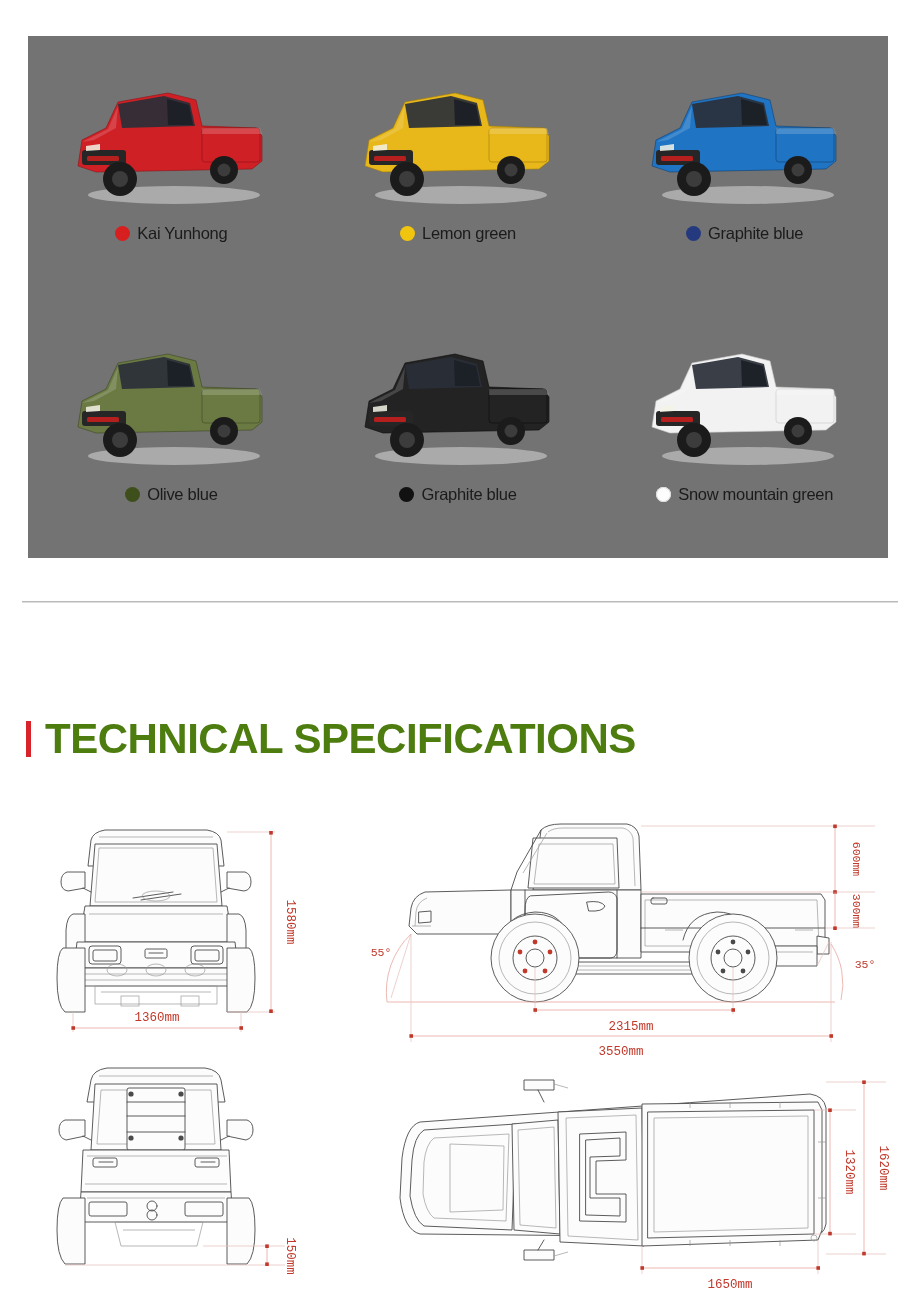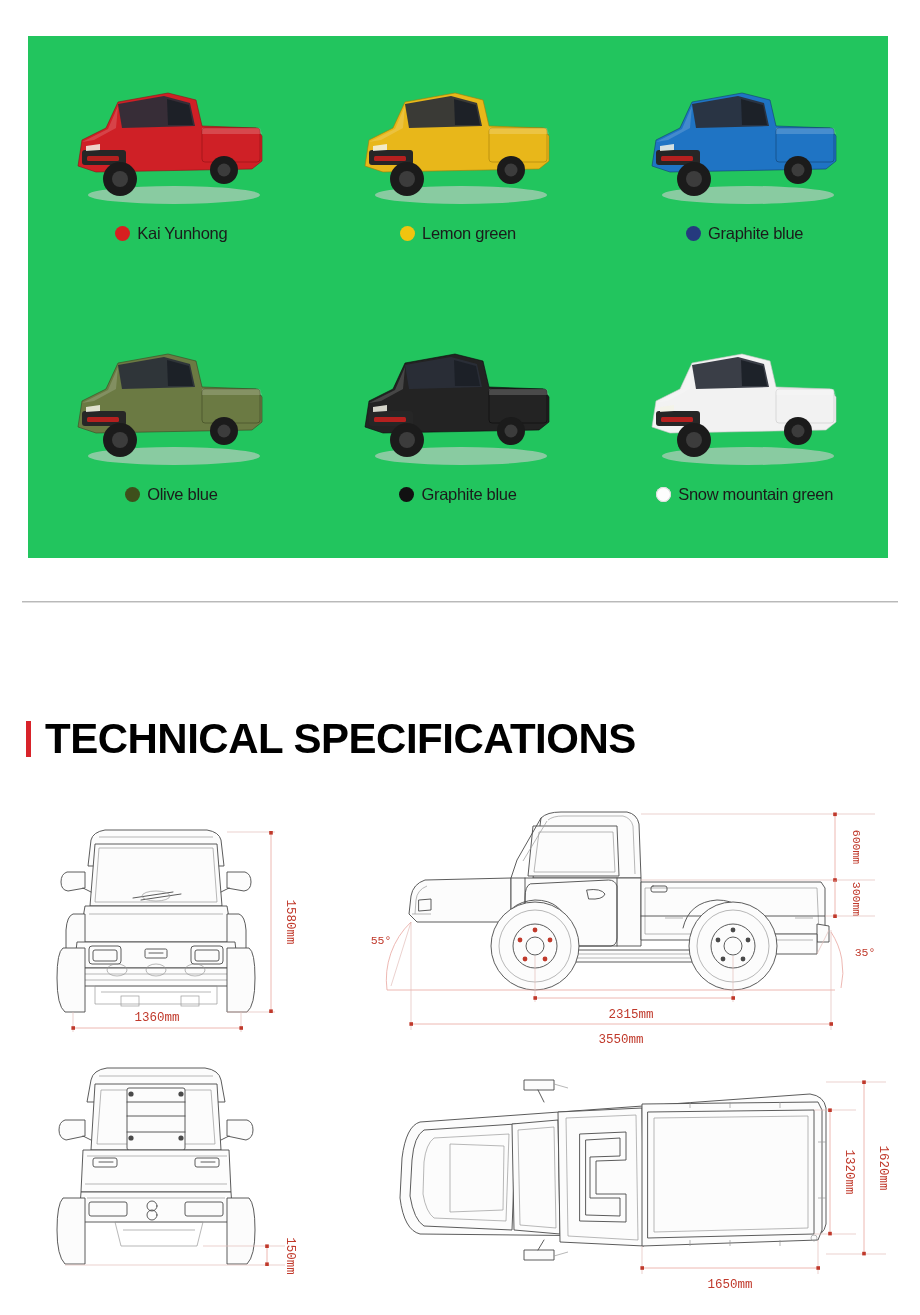--- a/index.html
+++ b/index.html
@@ -89,37 +89,37 @@
   }
   #spec-heading .bar {
     width: 5px;
     height: 36px;
     background: #d8232a;
     display: block;
   }
   #spec-heading .htext {
     font-size: 42px;
     font-weight: bold;
-    color: #000000;
+    color: #4d7c0f;
     letter-spacing: -0.5px;
     line-height: 1;
     font-family: "Liberation Sans", sans-serif;
   }
 
   
   #drawings {
     position: absolute;
     left: 0;
     top: 800px;
     width: 920px;
     height: 500px;
   }
   .draw-cell { position: absolute; }
   #cell-front { left: 55px;  top: 10px;  width: 270px; height: 235px; }
-  #cell-side  { left: 365px; top: 6px;   width: 540px; height: 240px; text-align: center; }
+  #cell-side  { left: 365px; top: 18px;   width: 540px; height: 240px; text-align: center; }
   #cell-rear  { left: 55px;  top: 258px; width: 270px; height: 240px; }
   #cell-top   { left: 390px; top: 258px; width: 515px; height: 240px; }
   .draw-svg { display: block; width: 100%; height: 100%; overflow: visible; }
 
   .dim-text {
     fill: #c0392b;
     font-family: "Liberation Mono", "DejaVu Sans Mono", monospace;
     font-size: 12.5px;
     letter-spacing: 0px;
   }
@@ -131,21 +131,21 @@
   .dim-line { stroke: #e8a6a0; stroke-width: 0.8; fill: none; }
   .ext-line { stroke: #e3bdb9; stroke-width: 0.7; fill: none; }
   .tick { fill: #c0392b; }
   .veh-line { stroke: #4a4a4a; stroke-width: 0.9; fill: none; stroke-linejoin: round; stroke-linecap: round; }
   .veh-line-lt { stroke: #9a9a9a; stroke-width: 0.7; fill: none; }
   .veh-fill { fill: #fcfcfc; stroke: #4a4a4a; stroke-width: 0.9; stroke-linejoin: round; }
 </style>
 </head>
 <body>
 
-<section id="color-panel" style="background: #22c55e;">
+<section id="color-panel" style="background: #737373;">
   <div class="color-grid">
 
     <div class="color-cell">
       <div class="truck-photo">
         <svg class="truck-svg" viewBox="0 0 230 150">
           <ellipse cx="118" cy="133" rx="86" ry="9" fill="#cfcfcf" opacity="0.6"></ellipse>
           <path d="M22 104 L26 78 L50 66 L62 40 L112 31 L140 38 L146 64 L200 66 L206 74 L206 99 L196 107 L40 110 Z" fill="#cf2026" class="body0" stroke="#8d1216" stroke-width="0.6"></path>
           <path d="M62 42 L108 34 L134 41 L139 64 L66 66 Z" fill="#2a2f38" opacity="0.92"></path>
           <path d="M111 37 L133 43 L137 63 L112 63 Z" fill="#1b1f26" opacity="0.9"></path>
           <path d="M26 80 L52 67 L62 44 L60 66 L38 78 Z" fill="#ffffff" opacity="0.16"></path>

